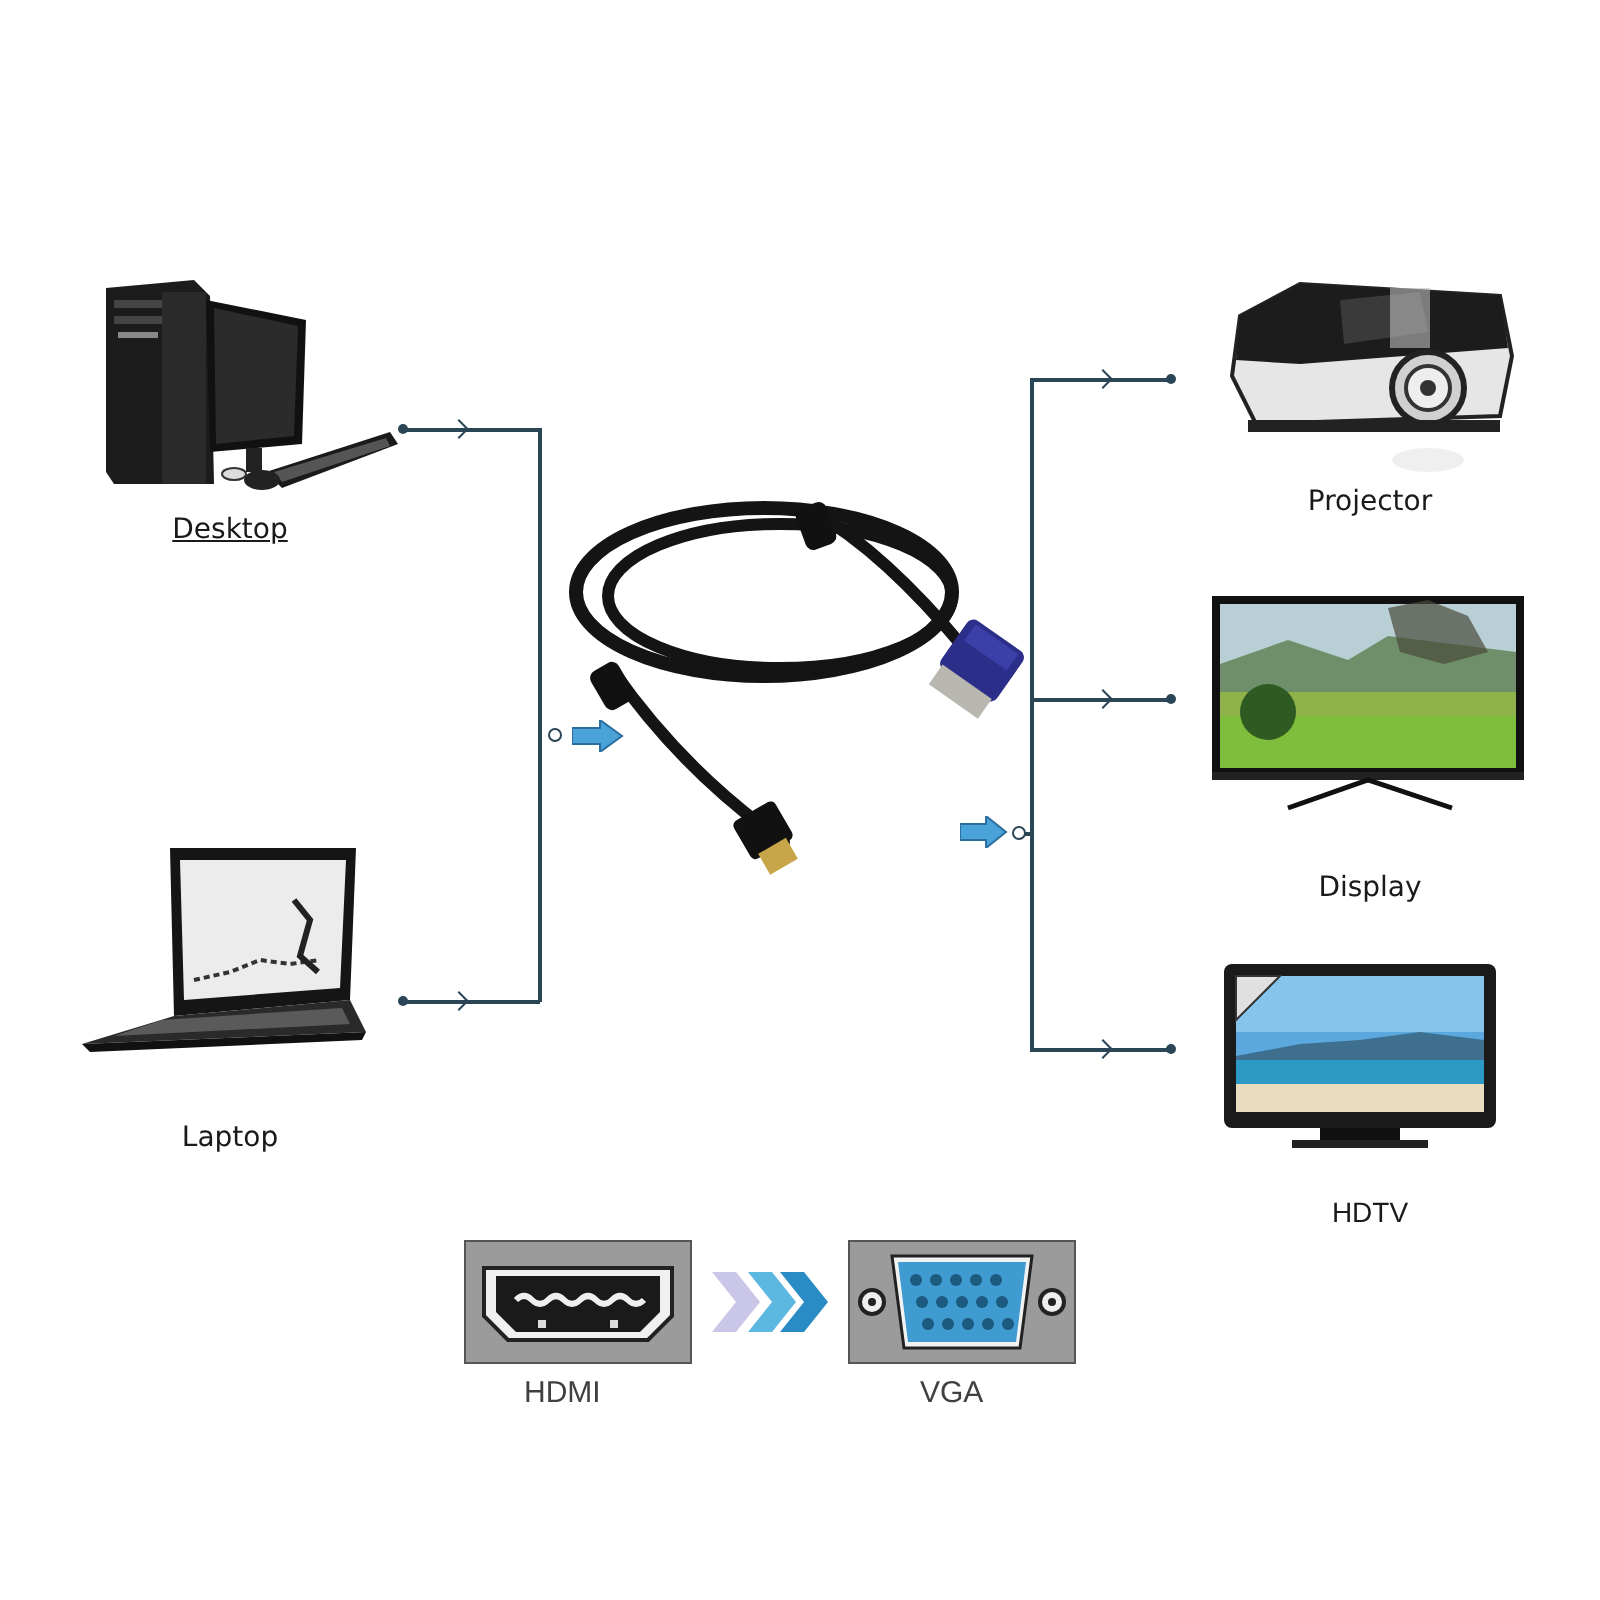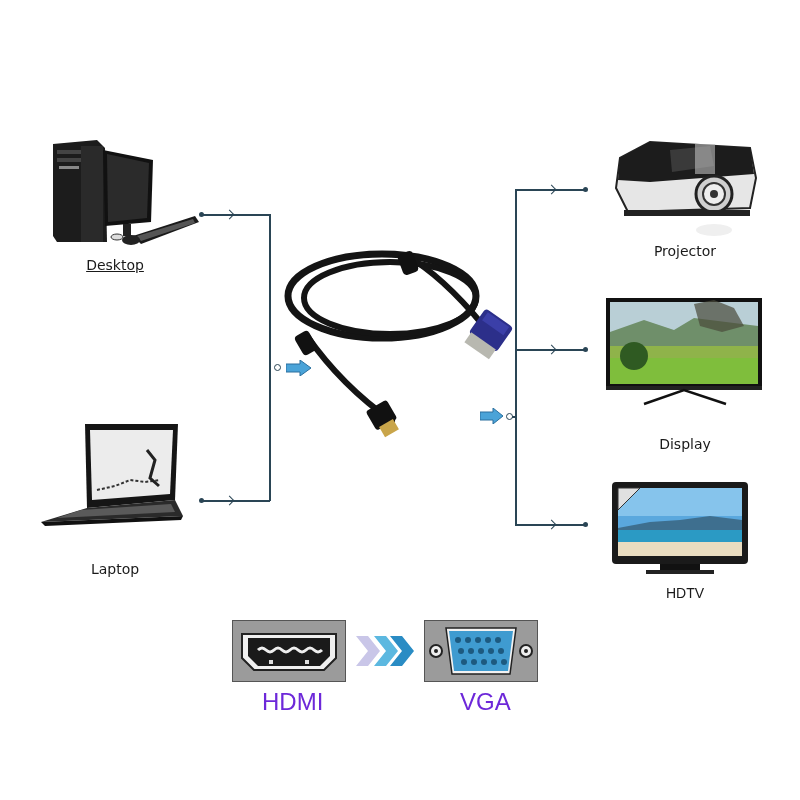--- a/index.html
+++ b/index.html
@@ -3,21 +3,21 @@
 <meta charset="utf-8">
 <style>
   html, body { margin:0; padding:0; background:#ffffff; }
   body { width:800px; height:800px; position:relative; overflow:hidden; font-family:"DejaVu Sans", sans-serif; }
   .abs { position:absolute; }
   .label { position:absolute; font-size:14px; color:#1a1a1a; text-align:center; }
   .line { position:absolute; background:#2a4555; }
   .dot { position:absolute; width:5px; height:5px; border-radius:50%; background:#2a4555; }
   .odot { position:absolute; width:5px; height:5px; border-radius:50%; border:1.5px solid #2a4555; background:#fff; }
   .chev { position:absolute; width:6px; height:6px; border-top:1.5px solid #2a4555; border-right:1.5px solid #2a4555; transform:rotate(45deg); }
-  .big-label { position:absolute; font-family:"Liberation Sans", sans-serif; font-size:24px; color:#6d28d9; }
+  .big-label { position:absolute; font-family:"Liberation Sans", sans-serif; font-size:15px; color:#404040; }
 </style>
 </head>
 <body>
 
 <div class="abs" style="left:45px;top:140px;width:160px;height:110px;">
   <svg width="160" height="110" viewBox="0 0 160 110">
 
     <polygon points="8,4 52,0 60,8 62,102 12,102 8,96" fill="#1c1c1c"></polygon>
     <rect x="12" y="10" width="40" height="4" fill="#444"></rect>
     <rect x="12" y="18" width="40" height="4" fill="#444"></rect>
@@ -147,21 +147,21 @@
     <rect x="8" y="8" width="124" height="68" fill="#5aa8de"></rect>
     <rect x="8" y="8" width="124" height="28" fill="#86c4ec"></rect>
     <polygon points="8,48 40,42 70,40 100,36 132,40 132,50 8,50" fill="#3e6f8f"></polygon>
     <rect x="8" y="50" width="124" height="12" fill="#2b9ac4"></rect>
     <rect x="8" y="62" width="124" height="14" fill="#e9dcc0"></rect>
     <polygon points="8,8 30,8 8,30" fill="#e0e0e0" stroke="#333" stroke-width="1"></polygon>
     <rect x="50" y="84" width="40" height="6" fill="#111"></rect>
     <rect x="36" y="90" width="68" height="4" fill="#222"></rect>
   </svg>
 </div>
-<div class="label" style="left:645px;top:585px;width:80px;font-family:'Liberation Sans', sans-serif;">HDTV</div>
+<div class="label" style="left:645px;top:598px;width:80px;font-family:'Liberation Sans', sans-serif;">HDTV</div>
 
 <div class="abs" style="left:232px;top:620px;width:114px;height:62px;">
   <svg width="114" height="62" viewBox="0 0 114 62">
     <rect x="0" y="0" width="114" height="62" fill="#9b9b9b" stroke="#555" stroke-width="2"></rect>
     <polygon points="10,14 104,14 104,38 92,50 22,50 10,38" fill="#f0f0f0" stroke="#222" stroke-width="2"></polygon>
     <polygon points="16,18 98,18 98,36 88,46 26,46 16,36" fill="#1a1a1a"></polygon>
     <path d="M26,30 q4,-4 8,0 q4,4 8,0 q4,-4 8,0 q4,4 8,0 q4,-4 8,0 q4,4 8,0 q4,-4 8,0 q4,4 8,0" stroke="#eee" stroke-width="3" fill="none"></path>
     <rect x="37" y="40" width="4" height="4" fill="#ddd"></rect>
     <rect x="73" y="40" width="4" height="4" fill="#ddd"></rect>
   </svg>

